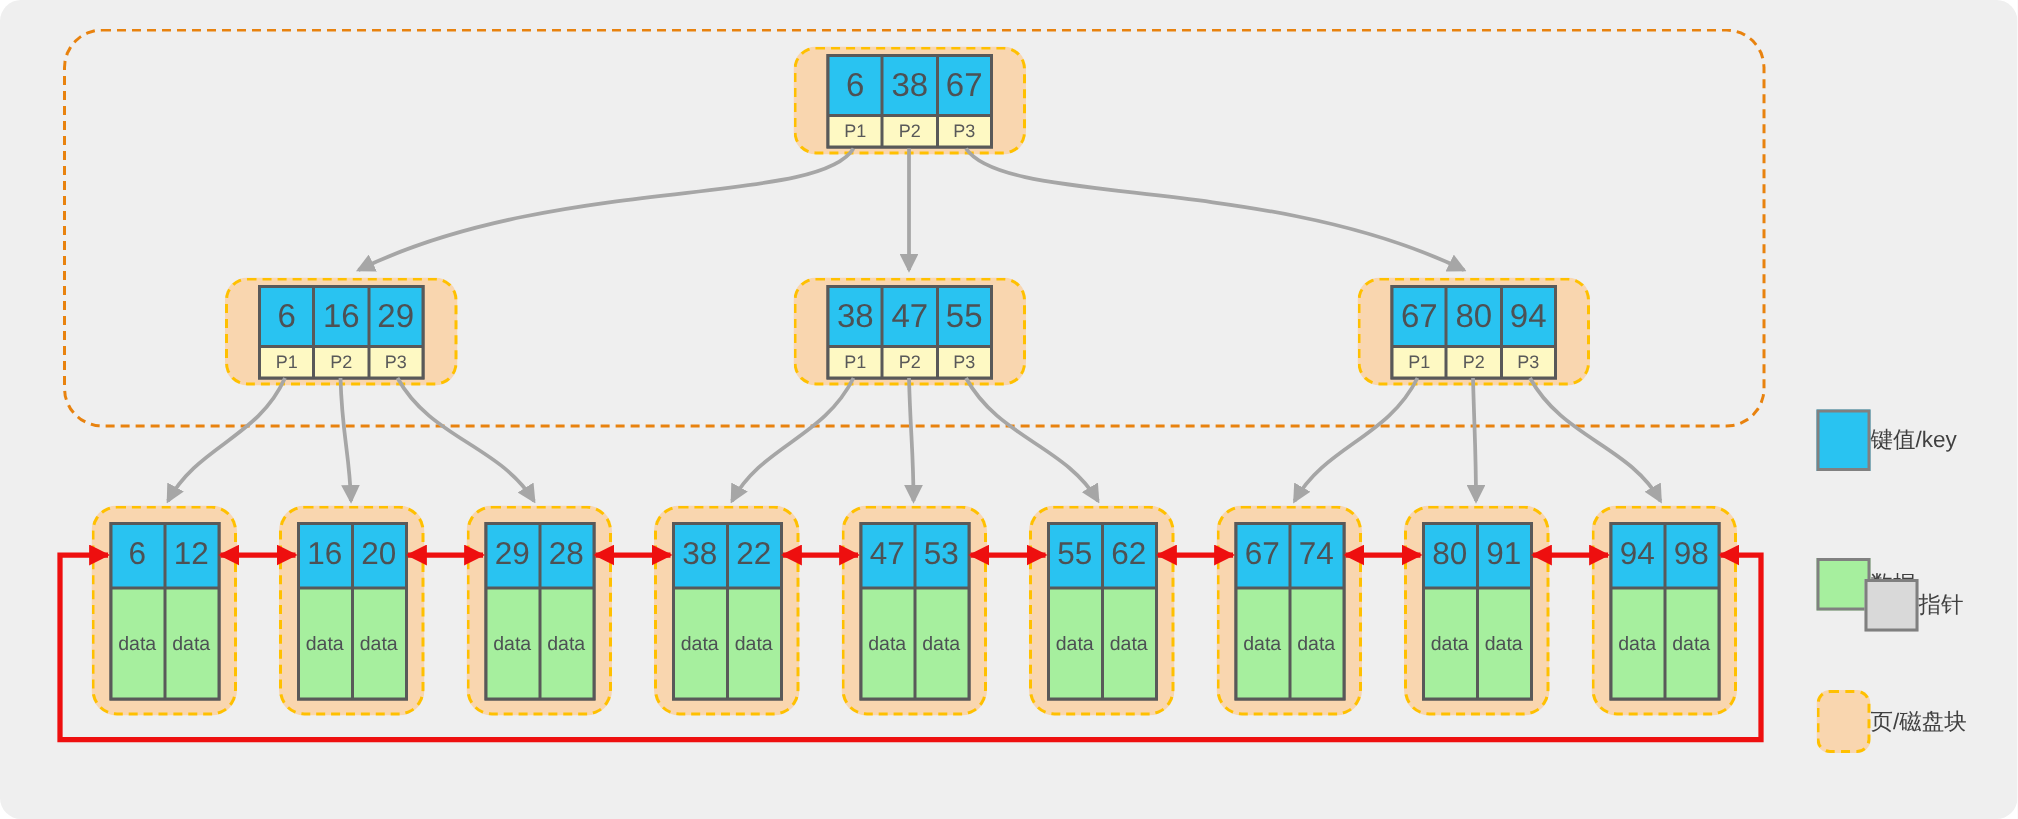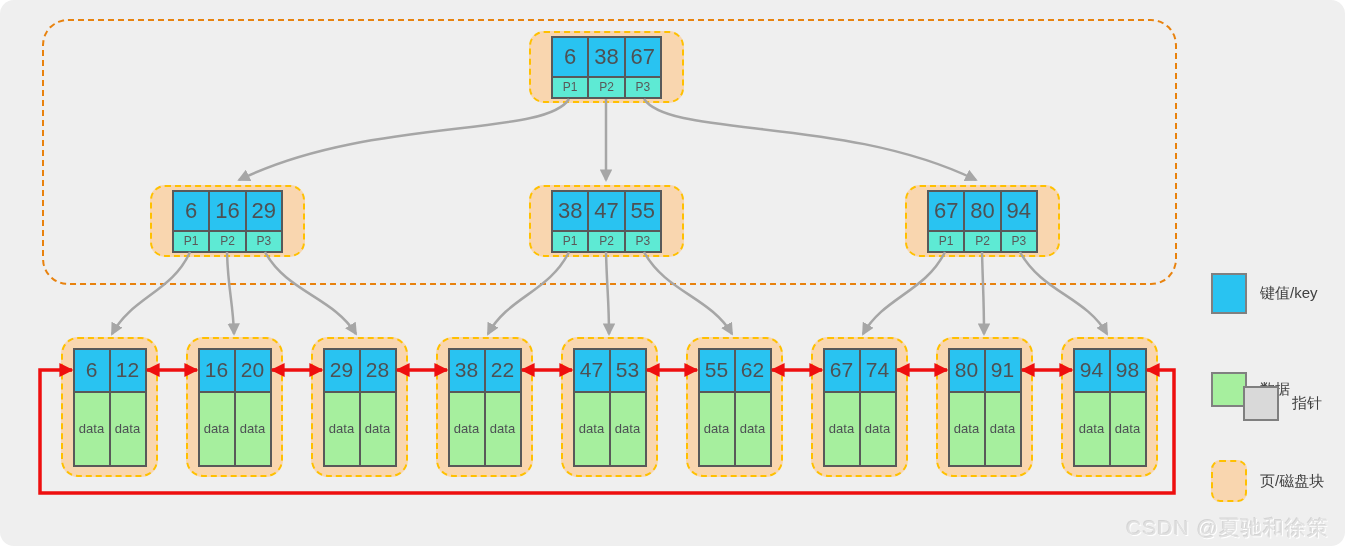--- a/index.html
+++ b/index.html
@@ -9,26 +9,26 @@
   
   .page{position:absolute;background:#F9D6AF;border:2px dashed #FFC000;display:flex;align-items:center;justify-content:center;box-sizing:border-box;}
   .npage{width:155px;height:72px;border-radius:15px;}
   .lpage{width:97px;height:140px;border-radius:17px;}
   
   .ntable{display:grid;grid-template-columns:repeat(3,1fr);grid-template-rows:38px 19px;gap:2px;background:#595959;border:2px solid #595959;width:107px;}
   .ltable{display:grid;grid-template-columns:repeat(2,1fr);grid-template-rows:41px 72px;gap:2px;background:#595959;border:2px solid #595959;width:70px;}
   .cell{display:flex;align-items:center;justify-content:center;}
   .kcell{background:#29C3F1;color:#4D5154;font-size:22px;}
   .kcell.leafk{font-size:21px;}
-  .pcell{background:#5eead4;color:#595959;font-size:12px;}
+  .pcell{background:#fef9c3;color:#595959;font-size:12px;}
   .dcell{background:#A6EF9E;color:#4D5154;font-size:13px;}
   
   svg.wires{position:absolute;left:0;top:0;pointer-events:none;}
   
-  .legend-item{position:absolute;display:flex;align-items:center;gap:13px;}
+  .legend-item{position:absolute;display:flex;align-items:center;}
   .swatch{box-sizing:border-box;border:2px solid #808080;}
   .sw-key{width:36px;height:41px;background:#29C3F1;}
   .sw-data{width:36px;height:35px;background:#A6EF9E;}
   .sw-ptr{width:36px;height:35px;background:#D9D9D9;border-color:#7F7F7F;}
   .sw-page{width:36px;height:42px;background:#F9D6AF;border:2px dashed #FFC000;border-radius:9px;}
   .legend-label{font-size:15px;color:#404040;white-space:nowrap;}
   
   .watermark{position:absolute;right:16px;bottom:4px;font-size:21px;letter-spacing:1px;color:#E0E0E0;text-shadow:1px 1px 0 #ffffff,-1px -1px 0 #d4d4d4;}
 </style>
 </head>
@@ -199,15 +199,14 @@
   </div>
   <div class="legend-item" style="left:1211px;top:386px;padding-left:32px;">
     <div class="swatch sw-ptr"></div>
     <span class="legend-label">指针</span>
   </div>
   <div class="legend-item" style="left:1211px;top:460px;">
     <div class="swatch sw-page"></div>
     <span class="legend-label">页/磁盘块</span>
   </div>
 
-  <div class="watermark">CSDN @夏驰和徐策</div>
 
 </div>
 
 </body></html>

